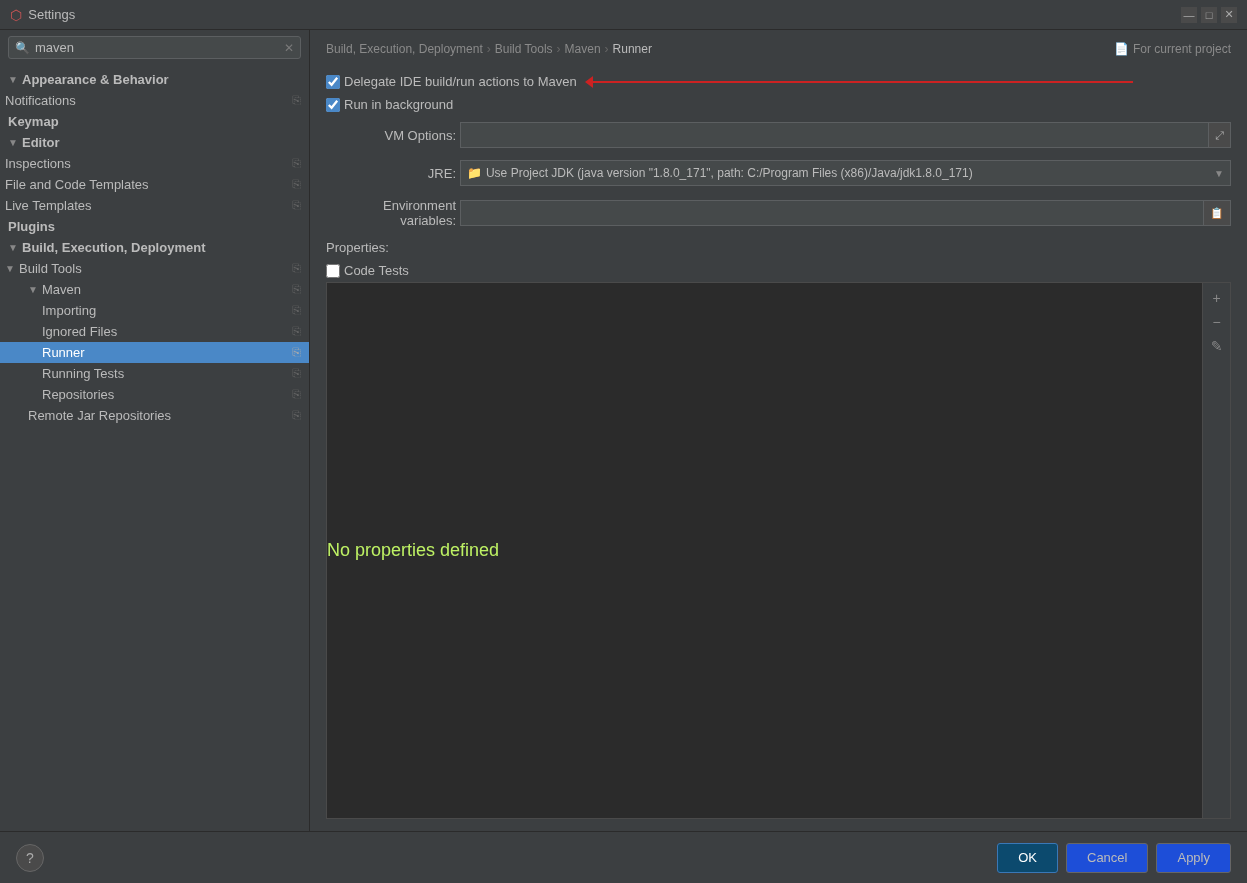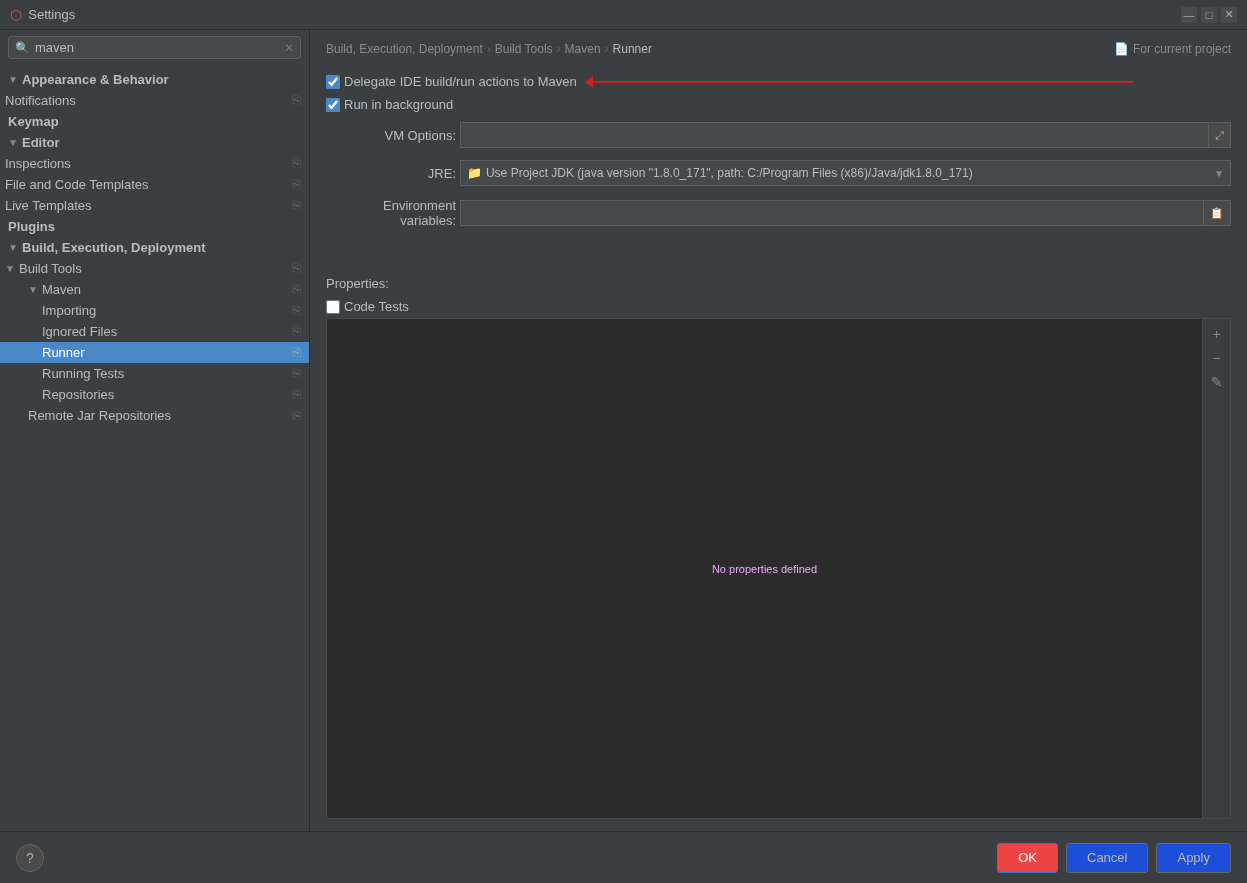--- a/index.html
+++ b/index.html
@@ -319,23 +319,23 @@
       border: 1px solid #4a4a4a;
       position: relative;
       min-height: 380px;
       display: flex;
     }
 
     .properties-content {
       flex: 1;
       display: flex;
       align-items: center;
-      justify-content: center;
-      color: #f0abfc;
-      font-size: 11px;
+      justify-content: flex-start;
+      color: #bef264;
+      font-size: 18px;
     }
 
     .properties-toolbar {
       width: 28px;
       background: #3c3f41;
       border-left: 1px solid #4a4a4a;
       display: flex;
       flex-direction: column;
       align-items: center;
       padding: 4px 0;
@@ -390,21 +390,21 @@
       padding: 0 20px;
       border: 1px solid #666;
       background: #1d4ed8;
       color: #bbbbbb;
       cursor: pointer;
       font-size: 13px;
       border-radius: 3px;
     }
 
     .action-btn.primary {
-      background: #ef4444;
+      background: #0c4a6e;
       border-color: #3a78b7;
       color: #ffffff;
     }
 
     
     .annotation-arrow {
       display: flex;
       align-items: center;
       margin-left: 8px;
     }
@@ -590,21 +590,21 @@
         </div>
 
         <div class="form-row">
           <span class="form-label">Environment variables:</span>
           <div class="env-row">
             <input class="env-input" type="text" style="">
             <button class="env-btn">📋</button>
           </div>
         </div>
 
-        <div style="padding: 6px 0 4px 0; margin-top: 36px;">
+        <div style="padding: 6px 0 4px 0;">
           <span class="properties-label">Properties:</span>
         </div>
 
         <div class="checkbox-row">
           <input type="checkbox" id="skip-cb" style="">
           <label class="checkbox-label" for="skip-cb">Code Tests</label>
         </div>
 
         <div class="properties-area">
           <div class="properties-content">

